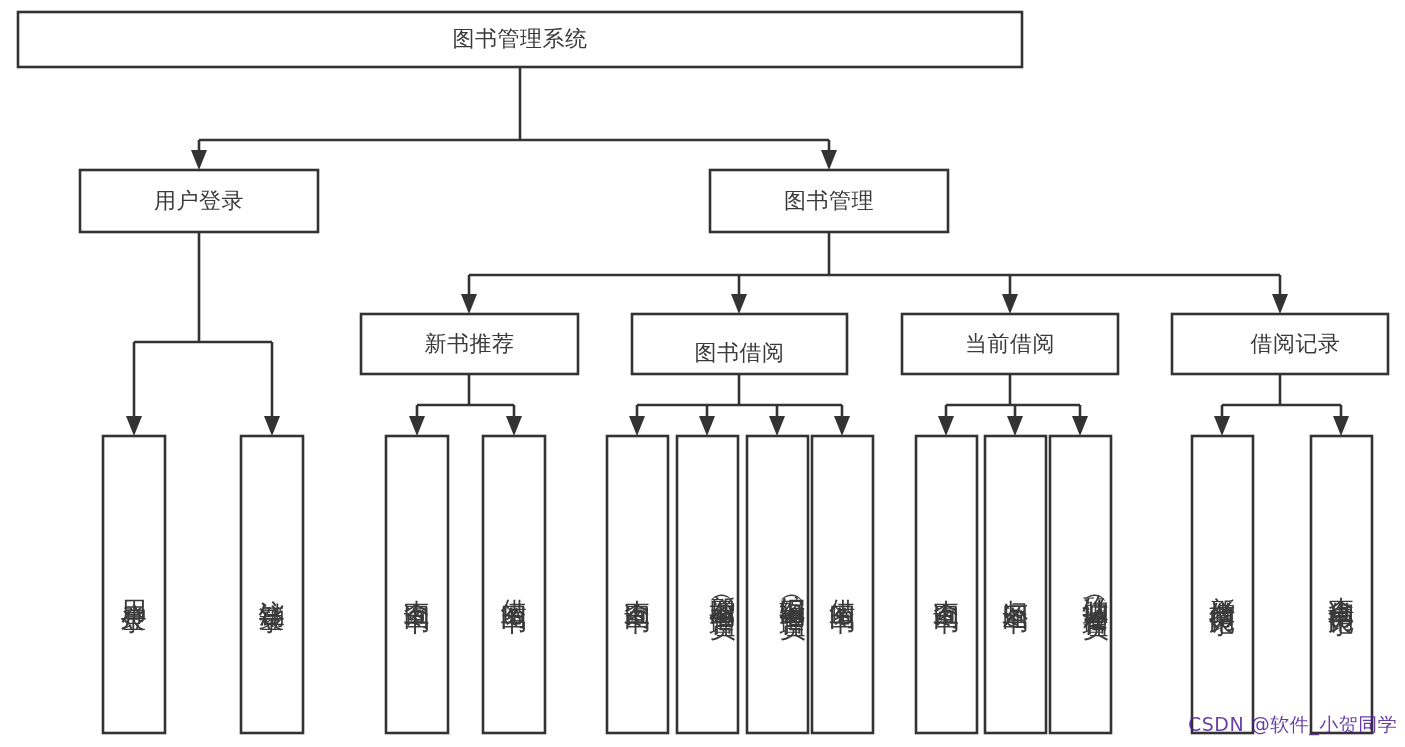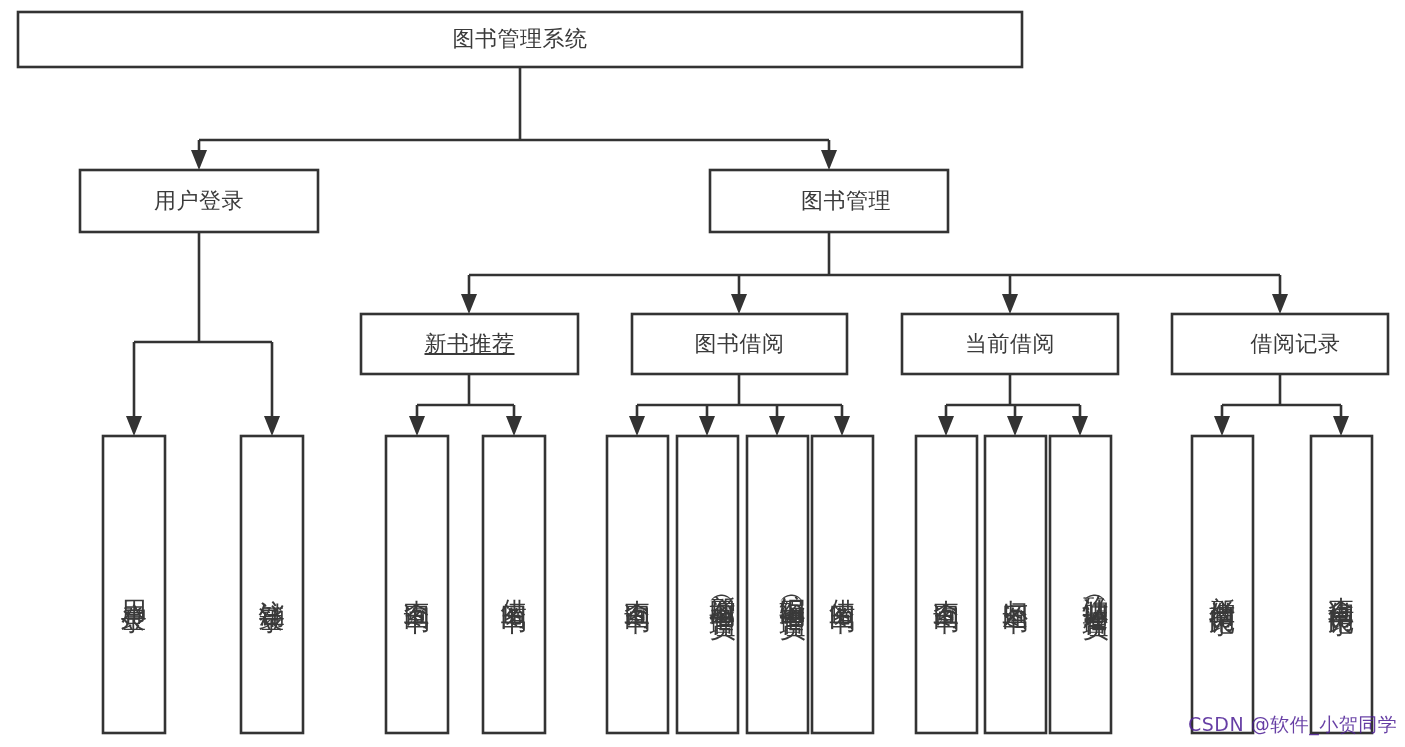--- a/index.html
+++ b/index.html
@@ -174,24 +174,24 @@
       <rect class="node-rect" x="1050" y="436" width="61" height="297"></rect>
 
       <rect class="node-rect" x="1192" y="436" width="61" height="297"></rect>
       <rect class="node-rect" x="1311" y="436" width="61" height="297"></rect>
     </g>
   </svg>
 
   <div class="node-label horizontal" style="left:18px; top:12px; width:1004px; height:55px;">图书管理系统</div>
 
   <div class="node-label horizontal" style="left:80px; top:170px; width:238px; height:62px;">用户登录</div>
-  <div class="node-label horizontal" style="left:710px; top:170px; width:238px; height:62px;margin-left:17px;">图书管理</div>
-
-  <div class="node-label horizontal" style="left:361px; top:314px; width:217px; height:60px;text-decoration:underline;">新书推荐</div>
-  <div class="node-label horizontal" style="left:632px; top:314px; width:215px; height:60px;">图书借阅</div>
+  <div class="node-label horizontal" style="left:710px; top:170px; width:238px; height:62px;">图书管理</div>
+
+  <div class="node-label horizontal" style="left:361px; top:314px; width:217px; height:60px;">新书推荐</div>
+  <div class="node-label horizontal" style="left:632px; top:323px; width:215px; height:60px;">图书借阅</div>
   <div class="node-label horizontal" style="left:902px; top:314px; width:216px; height:60px;">当前借阅</div>
   <div class="node-label horizontal" style="left:1172px; top:314px; width:216px; height:60px;padding-left:31px;">借阅记录</div>
 
   <div class="node-label vertical" style="left:103px; top:436px; width:62px; height:297px;">用户登录</div>
   <div class="node-label vertical" style="left:241px; top:436px; width:62px; height:297px;">注销登录</div>
 
   <div class="node-label vertical" style="left:386px; top:436px; width:62px; height:297px;">查询图书</div>
   <div class="node-label vertical" style="left:483px; top:436px; width:62px; height:297px;">借阅图书</div>
 
   <div class="node-label vertical" style="left:607px; top:436px; width:61px; height:297px;">查询图书</div>

